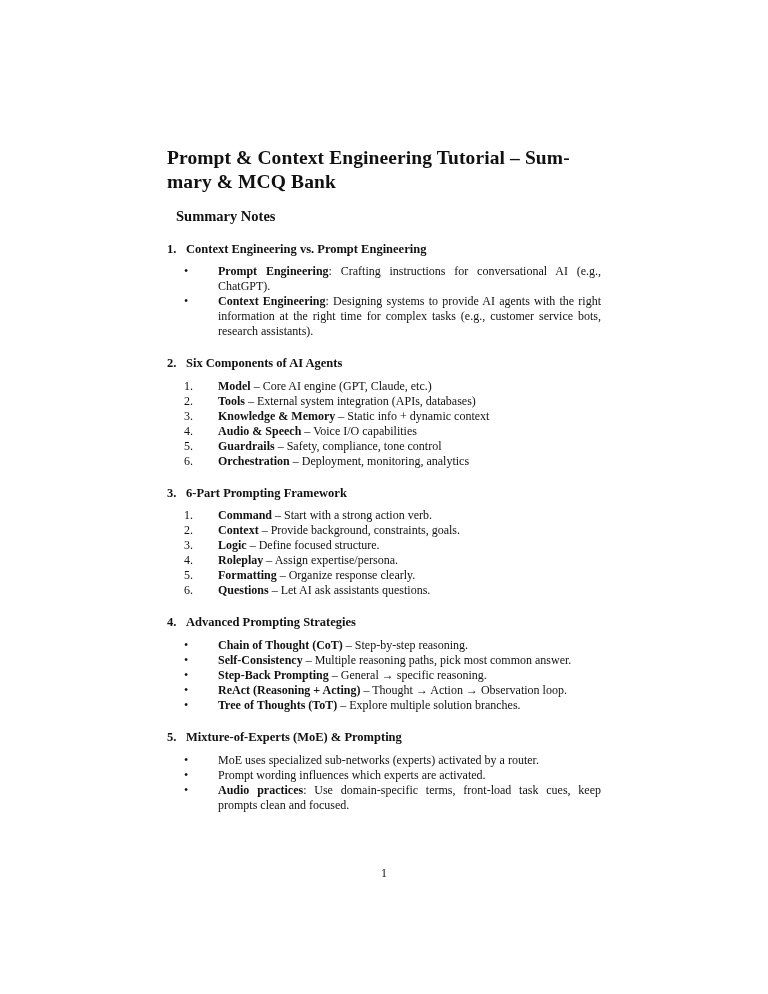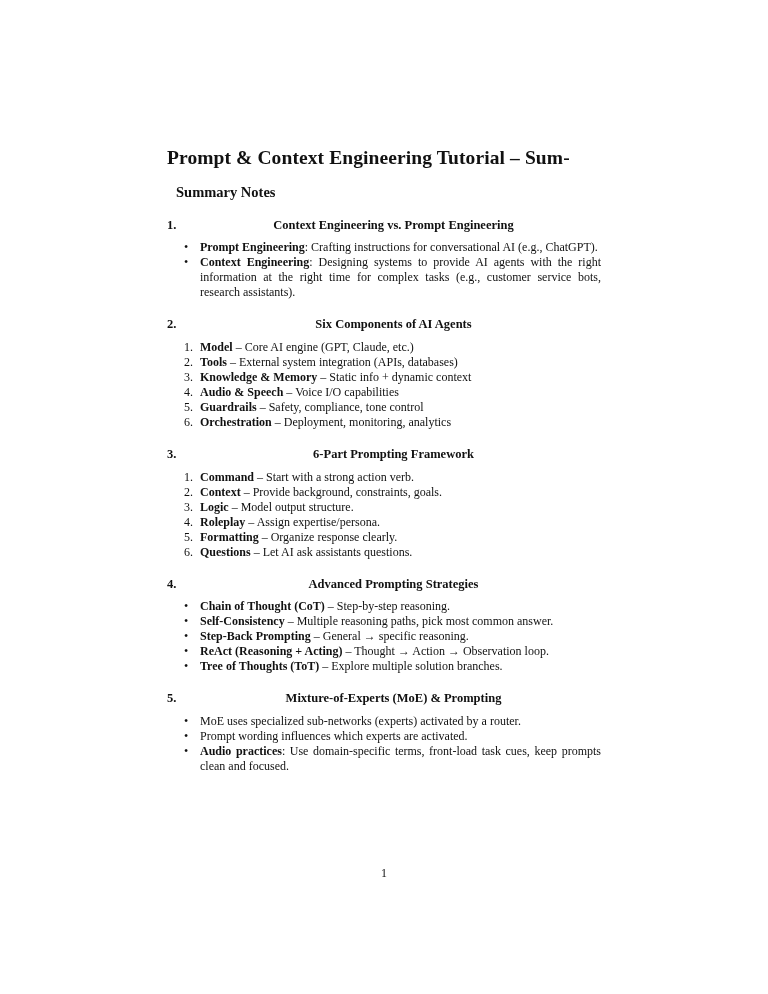--- a/index.html
+++ b/index.html
@@ -42,58 +42,58 @@
     font-weight: bold;
     font-size: 12.5px;
     line-height: 1.25;
   }
   .sec-num {
     width: 19px;
     flex: none;
   }
   .sec-title {
     flex: 1;
-    text-align: center;
   }
   .items {
     margin-top: 7px;
   }
   .item {
     display: flex;
     font-size: 12px;
     line-height: 15px;
     padding-left: 17px;
   }
   .marker {
     width: 16px;
     flex: none;
   }
   .item-text {
     flex: 1;
     text-align: justify;
+    margin-left: 18px;
   }
   .lead {
     font-weight: bold;
   }
   .page-number {
     position: absolute;
     left: 0;
     right: 0;
     top: 866px;
     text-align: center;
     font-size: 12px;
   }
 </style>
 </head>
 <body>
 
 <div class="page">
   <div class="content">
 
-    <h1 class="doc-title"><span>Prompt &amp; Context Engineering Tutorial – Sum-</span><br></h1>
+    <h1 class="doc-title"><span>Prompt &amp; Context Engineering Tutorial – Sum-</span><br><span>mary &amp; MCQ Bank</span></h1>
 
     <div class="notes-heading">Summary Notes</div>
 
     <div class="section">
       <div class="sec-head">
         <span class="sec-num">1.</span>
         <span class="sec-title">Context Engineering vs. Prompt Engineering</span>
       </div>
       <div class="items">
         <div class="item">
@@ -149,21 +149,21 @@
         <div class="item">
           <span class="marker">1.</span>
           <span class="item-text"><b class="lead">Command</b><span> – Start with a strong action verb.</span></span>
         </div>
         <div class="item">
           <span class="marker">2.</span>
           <span class="item-text"><b class="lead">Context</b><span> – Provide background, constraints, goals.</span></span>
         </div>
         <div class="item">
           <span class="marker">3.</span>
-          <span class="item-text"><b class="lead">Logic</b><span> – Model output structure.</span></span>
+          <span class="item-text"><b class="lead">Logic</b><span> – Define focused structure.</span></span>
         </div>
         <div class="item">
           <span class="marker">4.</span>
           <span class="item-text"><b class="lead">Roleplay</b><span> – Assign expertise/persona.</span></span>
         </div>
         <div class="item">
           <span class="marker">5.</span>
           <span class="item-text"><b class="lead">Formatting</b><span> – Organize response clearly.</span></span>
         </div>
         <div class="item">

